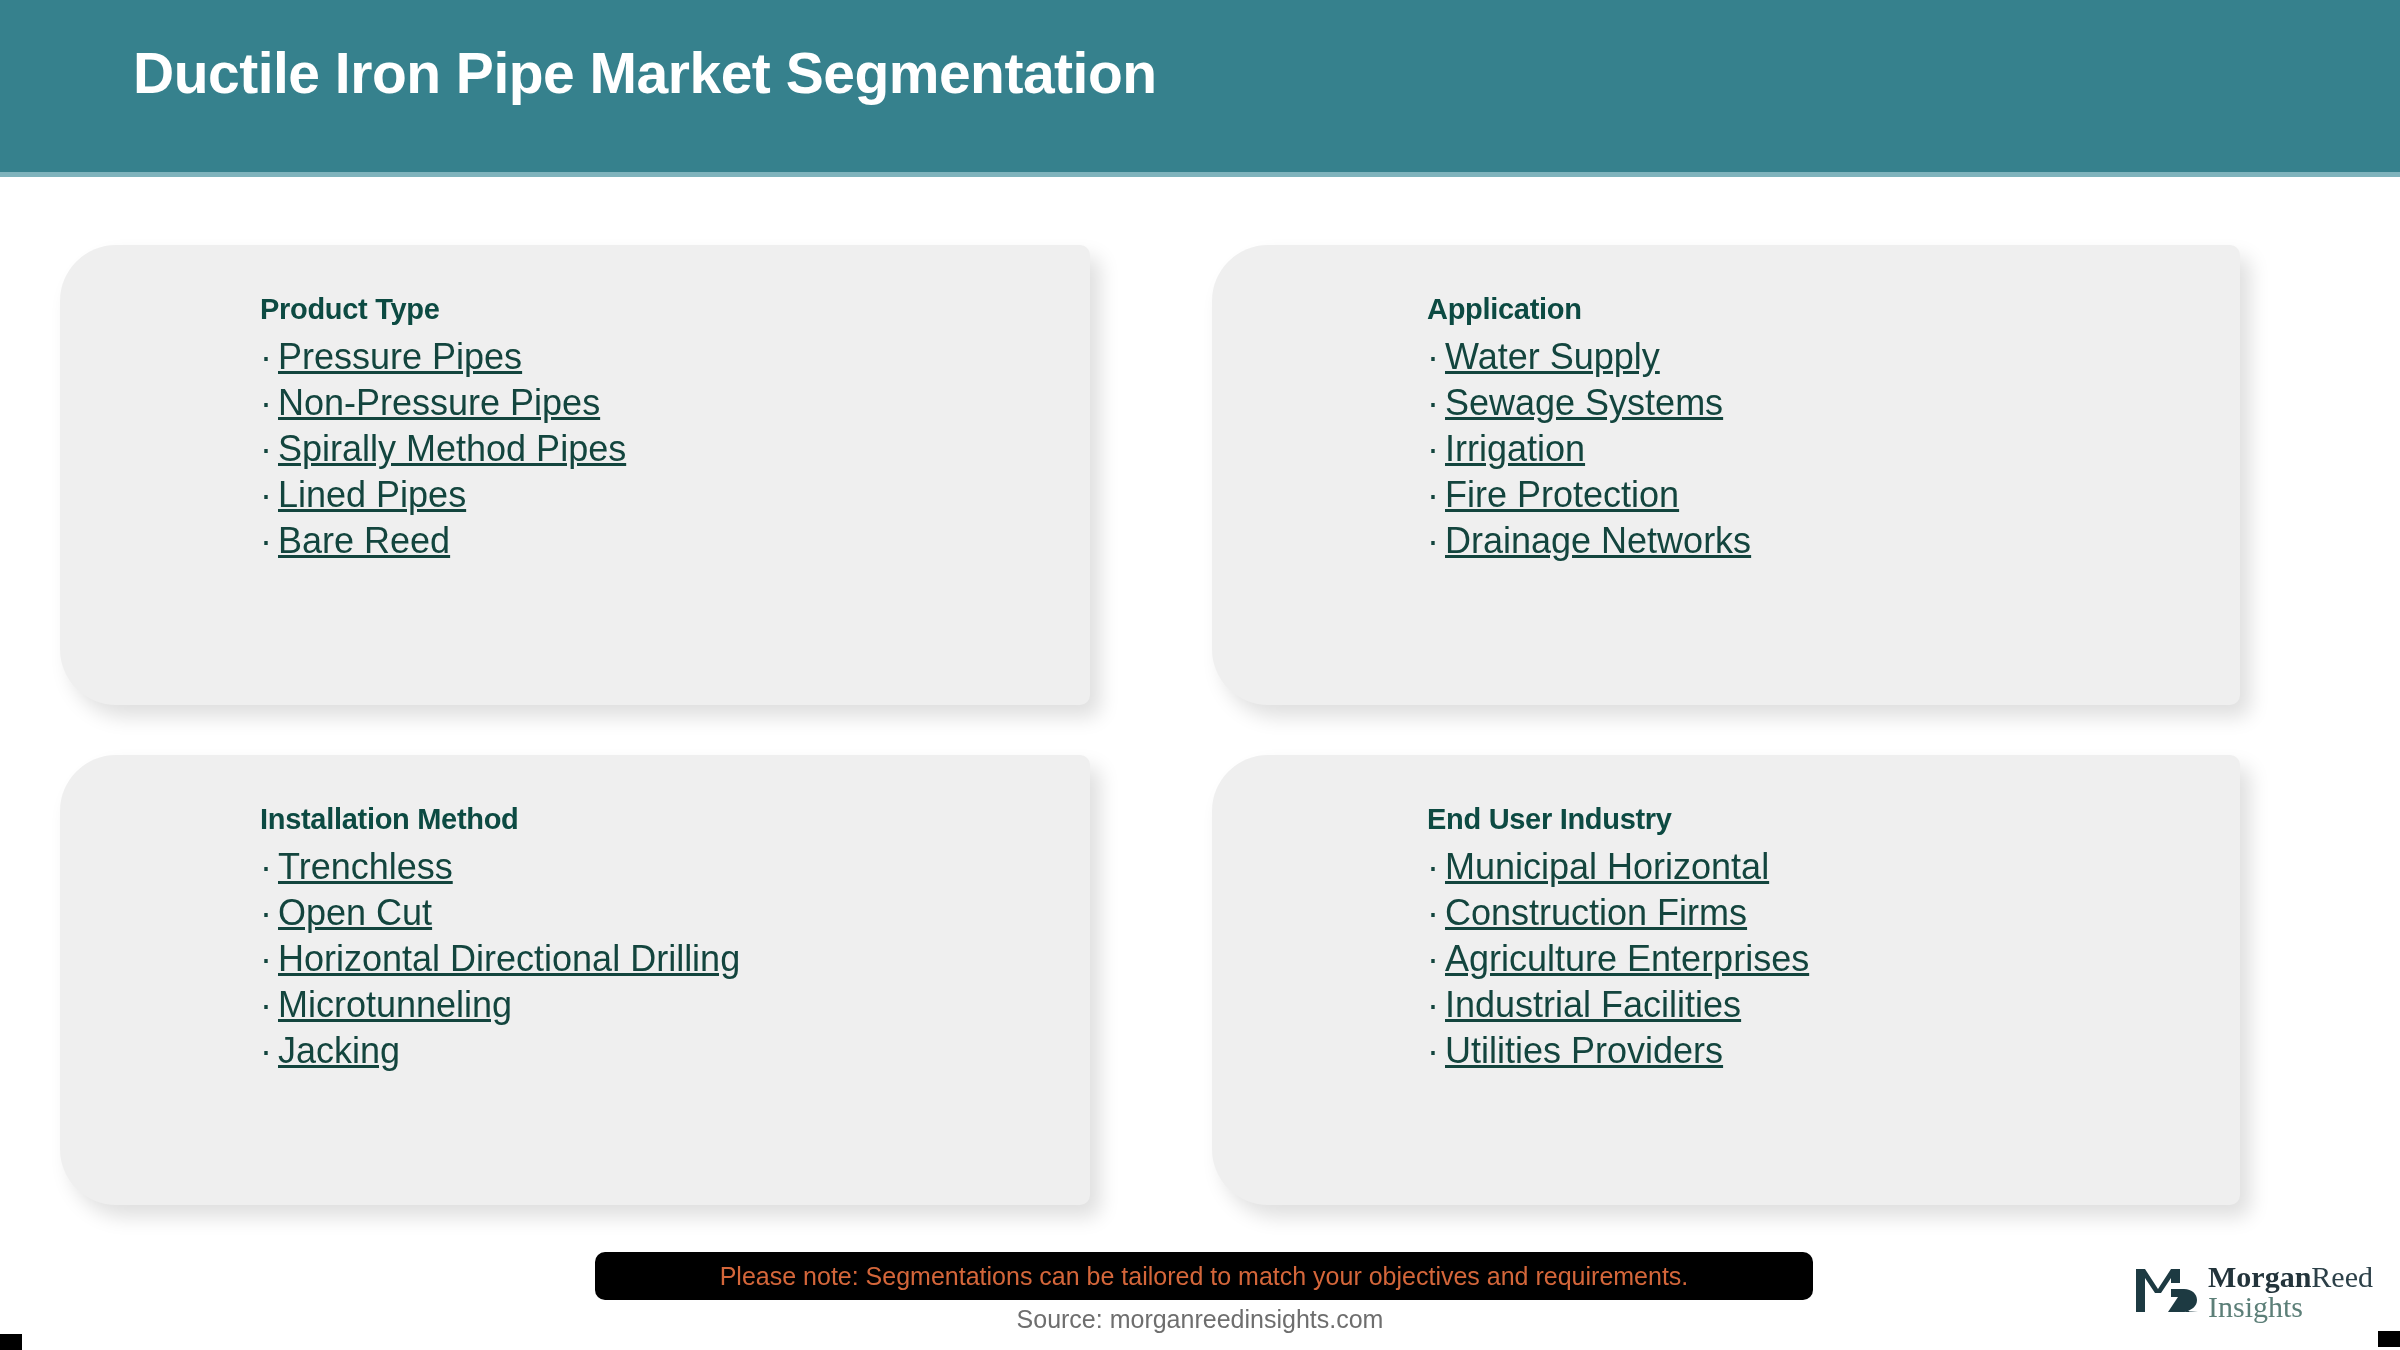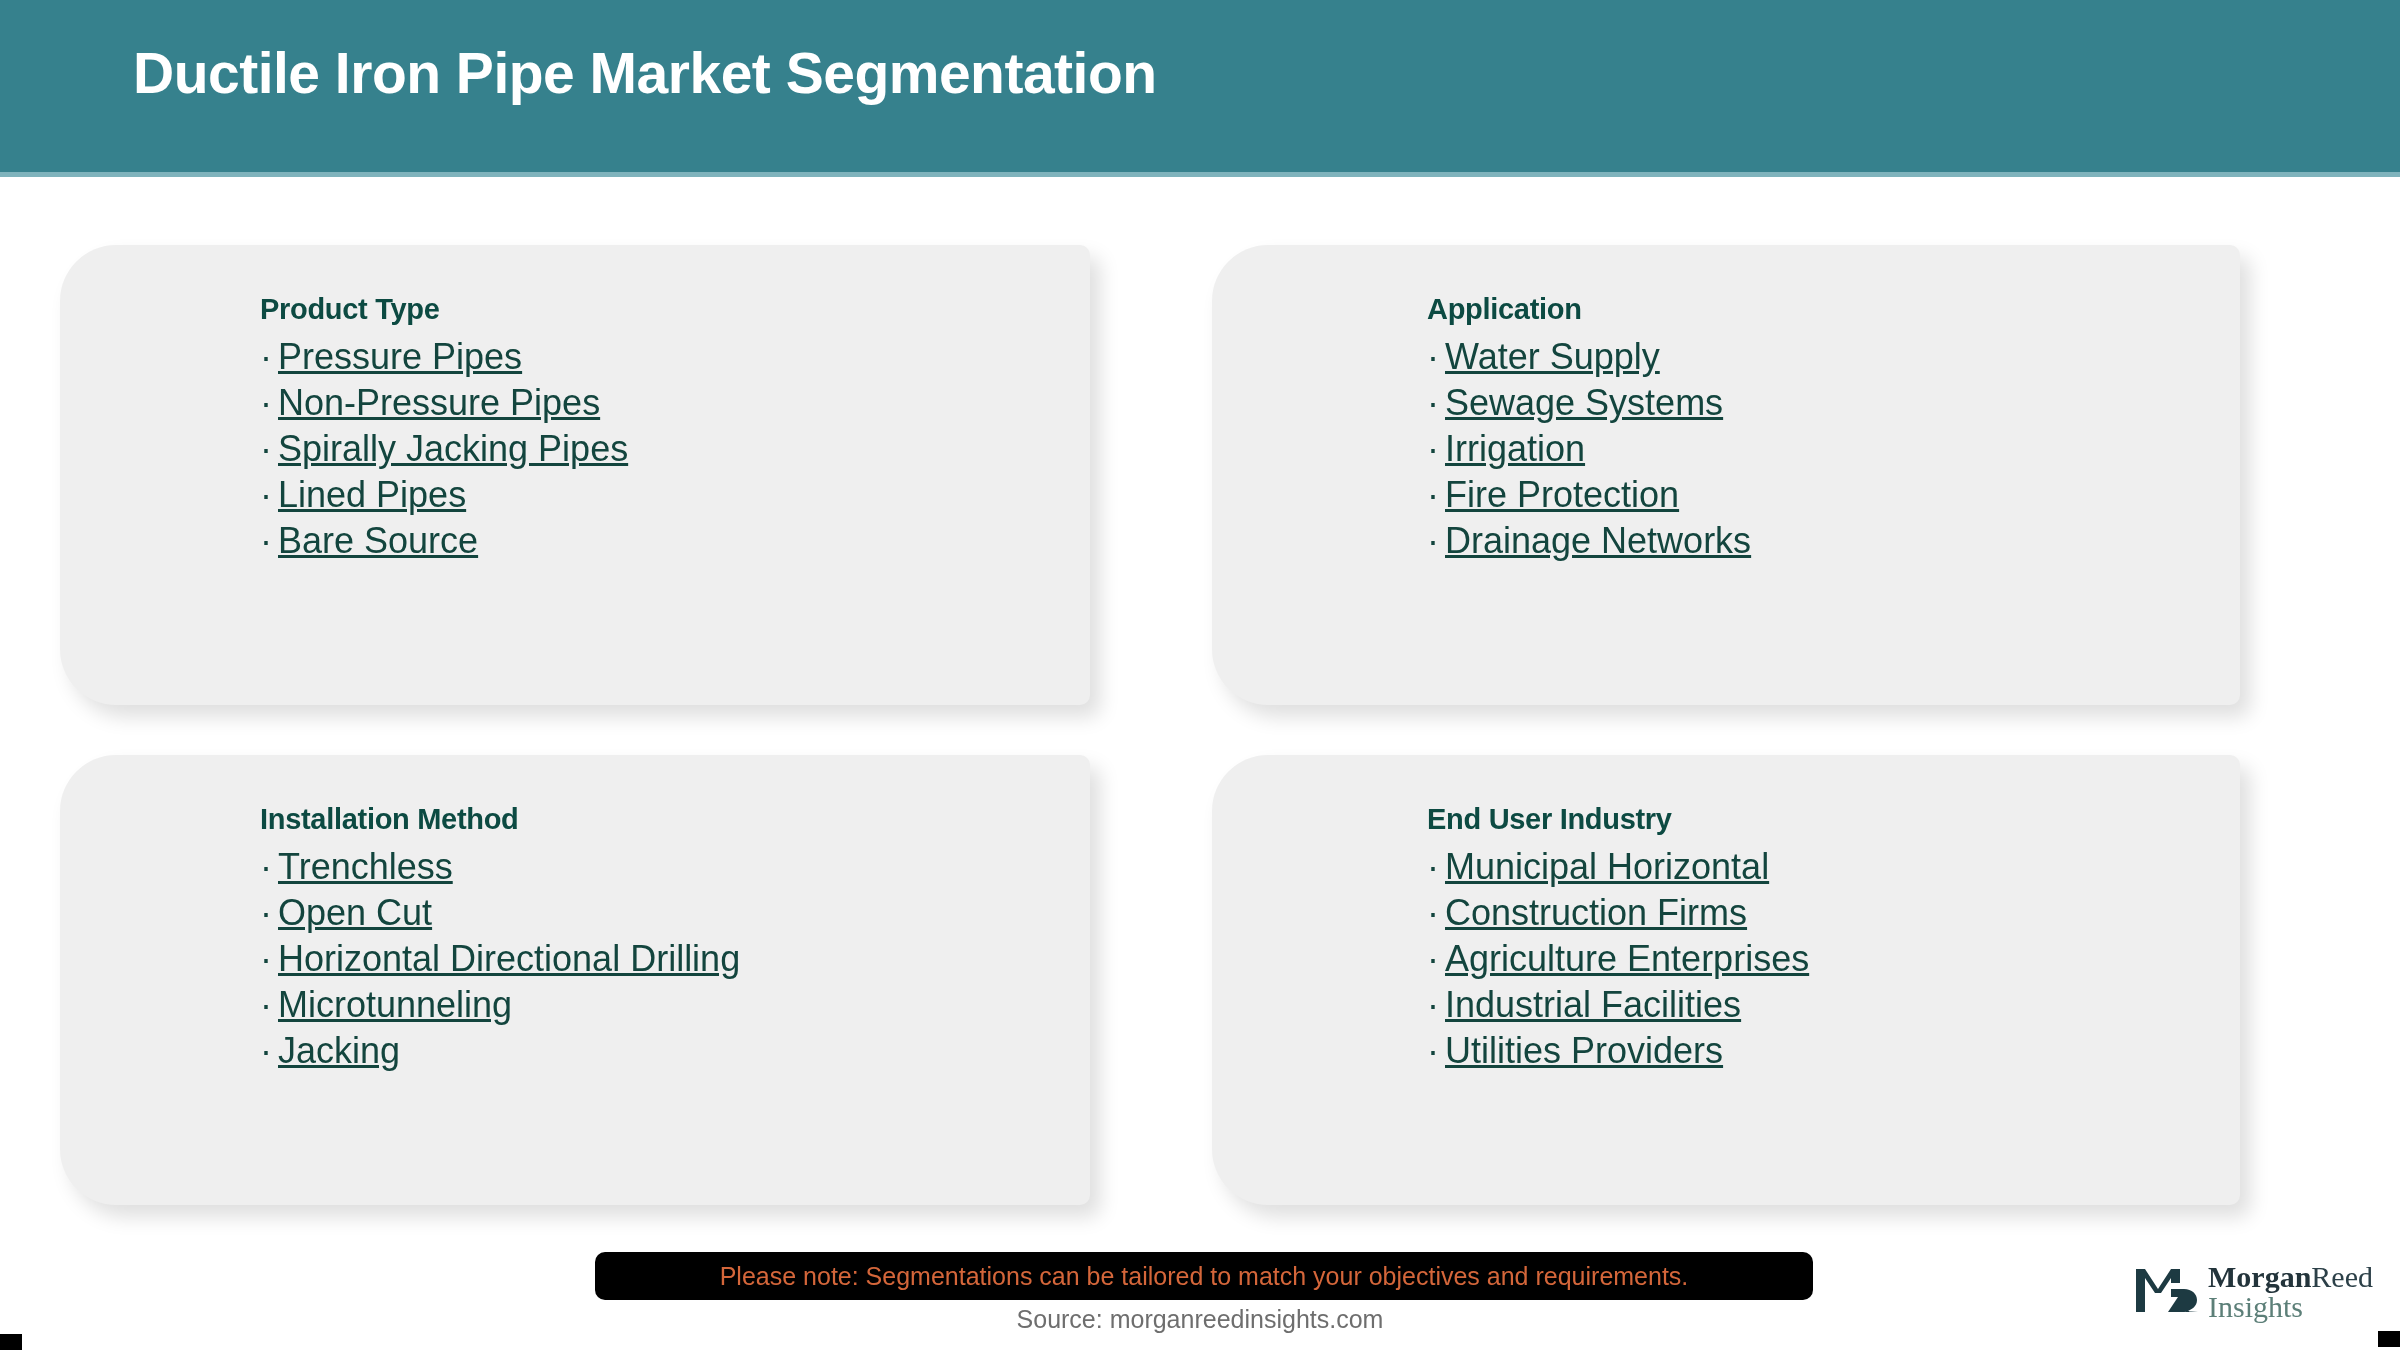--- a/index.html
+++ b/index.html
@@ -197,23 +197,23 @@
 <div class="header-band"></div>
 <div class="header-underline"></div>
 <div class="header-title">Ductile Iron Pipe Market Segmentation</div>
 
 <div class="card top-left">
   <div class="card-inner">
     <div class="card-title">Product Type</div>
     <ul class="card-list">
       <li><span class="bullet-dot">·</span><span>Pressure Pipes</span></li>
       <li><span class="bullet-dot">·</span><span>Non-Pressure Pipes</span></li>
-      <li><span class="bullet-dot">·</span><span>Spirally Jacking Pipes</span></li>
+      <li><span class="bullet-dot">·</span><span>Spirally Method Pipes</span></li>
       <li><span class="bullet-dot">·</span><span>Lined Pipes</span></li>
-      <li><span class="bullet-dot">·</span><span>Bare Source</span></li>
+      <li><span class="bullet-dot">·</span><span>Bare Reed</span></li>
     </ul>
   </div>
 </div>
 
 <div class="card top-right">
   <div class="card-inner">
     <div class="card-title">Application</div>
     <ul class="card-list">
       <li><span class="bullet-dot">·</span><span>Water Supply</span></li>
       <li><span class="bullet-dot">·</span><span>Sewage Systems</span></li>

